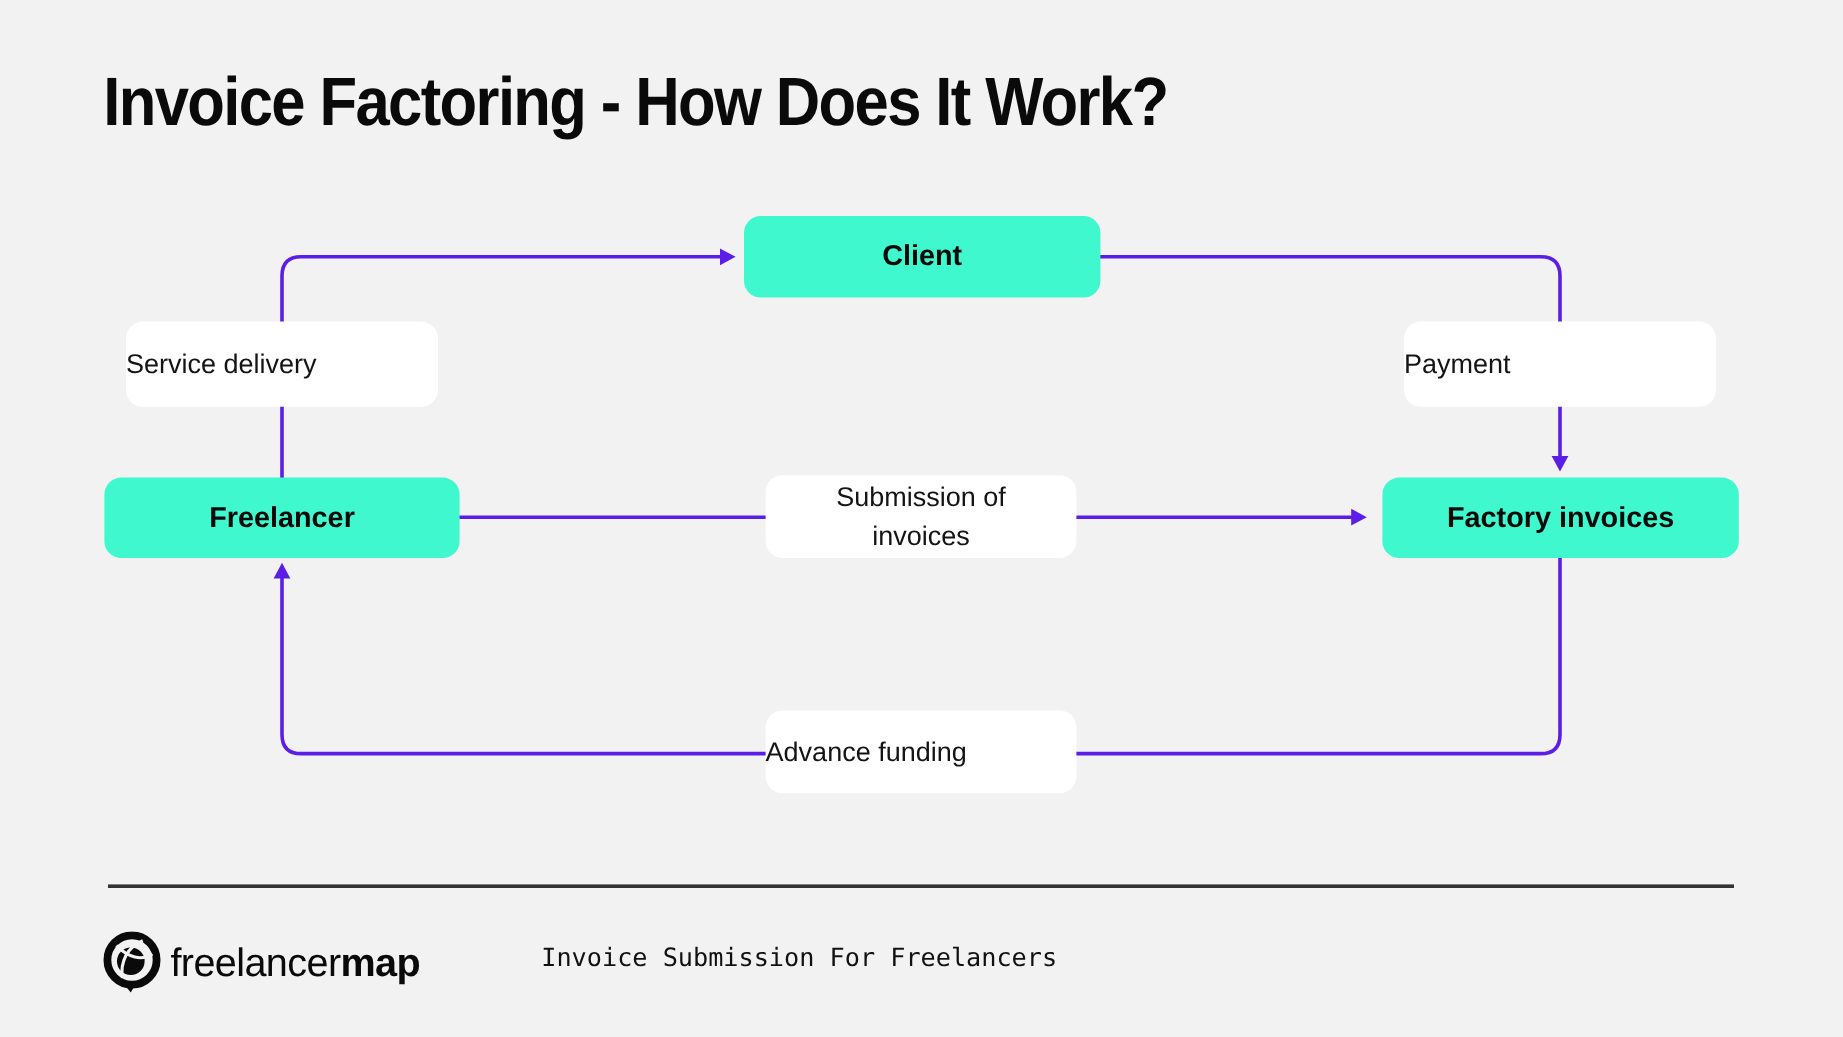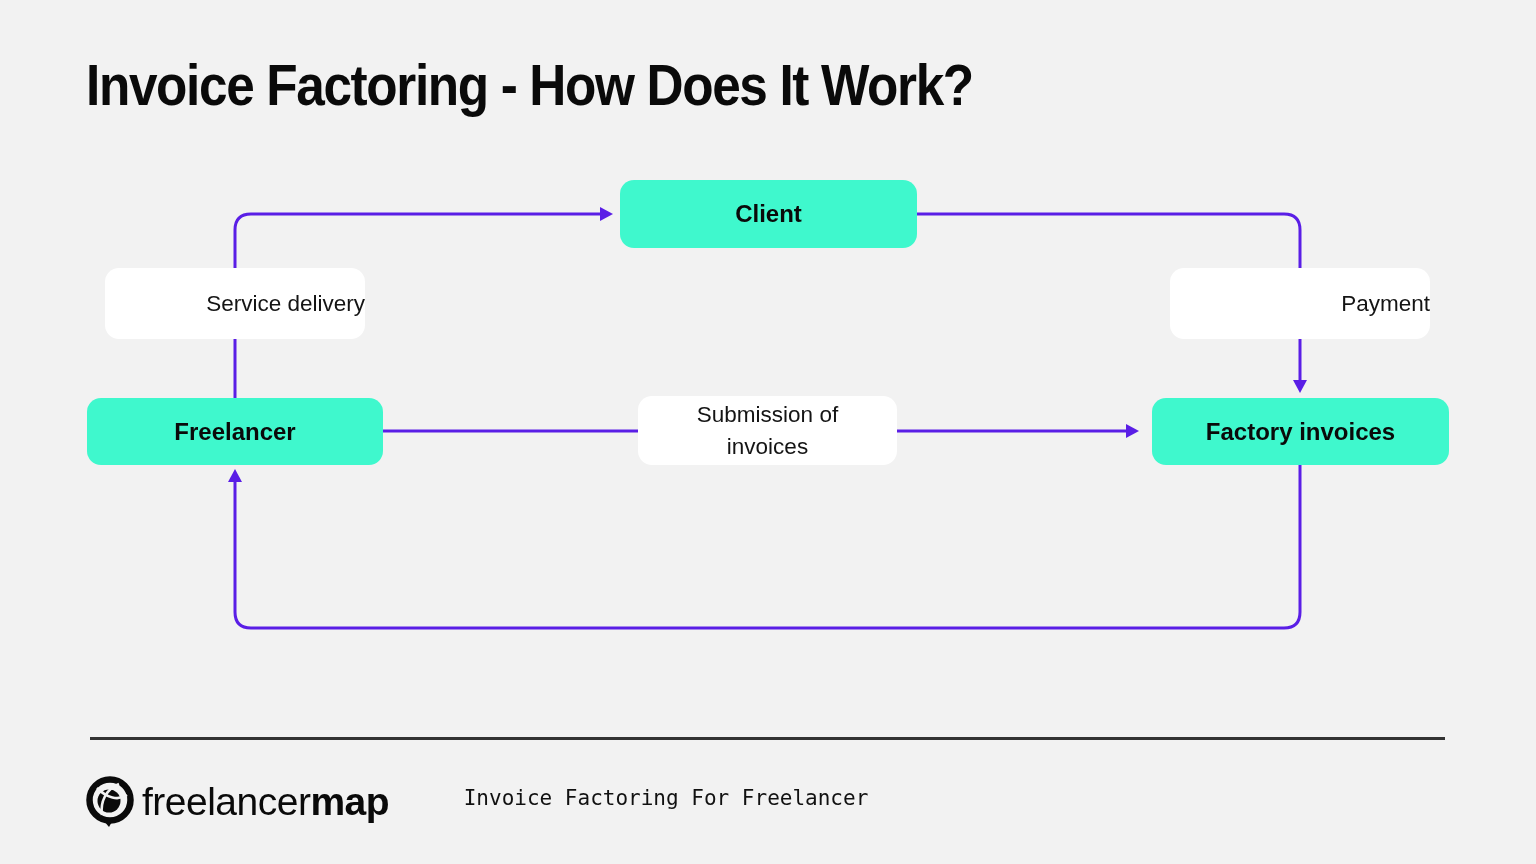--- a/index.html
+++ b/index.html
@@ -64,21 +64,21 @@
   .node-freelancer { left: 87px; top: 398px; width: 296px; height: 67px; }
   .node-factory  { left: 1152px; top: 398px; width: 297px; height: 67px; }
 
   .edge-label {
     position: absolute;
     z-index: 2;
     background: var(--label-bg);
     border-radius: 14px;
     display: flex;
     align-items: center;
-    justify-content: flex-end;
+    justify-content: flex-start;
     text-align: center;
     font-size: 22.5px;
     font-weight: normal;
     color: #141414;
     line-height: 1.4;
   }
   .label-service  { left: 105px;  top: 268px; width: 260px; height: 71px; }
   .label-payment  { left: 1170px; top: 268px; width: 260px; height: 71px; }
   .label-submission { left: 638px; top: 396px; width: 259px; height: 69px; padding: 0 34px; }
   .label-advance  { left: 638px;  top: 592px; width: 259px; height: 69px; }
@@ -96,21 +96,21 @@
     position: absolute;
     left: 85px;
     top: 776px;
     display: flex;
     align-items: center;
     gap: 7px;
     z-index: 2;
   }
   .logo-icon { width: 50px; height: 52px; display: block; }
   .logo-text {
-    font-size: 39px;
+    font-size: 33px;
     letter-spacing: -0.5px;
     color: #0a0a0a;
     white-space: nowrap;
   }
   .logo-text .bold { font-weight: bold; }
 
   .footer-caption {
     position: absolute;
     left: 50%;
     top: 786px;
@@ -163,29 +163,32 @@
 
   <div class="edge-label label-service">
     <span>Service delivery</span>
   </div>
   <div class="edge-label label-submission">
     <span>Submission of invoices</span>
   </div>
   <div class="edge-label label-payment">
     <span>Payment</span>
   </div>
+  <div class="edge-label label-advance">
+    <span>Advance funding</span>
+  </div>
 
   <div class="divider"></div>
 
   <div class="logo">
     <svg class="logo-icon" viewBox="0 0 50 52" aria-hidden="true">
       <circle cx="25" cy="24" r="20.5" fill="none" stroke="#0a0a0a" stroke-width="6.5"></circle>
       <path d="M19 45 L24 51 L28 44 Z" fill="#0a0a0a"></path>
       <circle cx="24" cy="25" r="11.5" fill="#0a0a0a"></circle>
       <path d="M34 8 C21 13 15 26 17 39" stroke="#f2f2f2" stroke-width="2.6" fill="none"></path>
       <path d="M12 12 C22 22 33 25 42 19" stroke="#f2f2f2" stroke-width="2.6" fill="none"></path>
     </svg>
     <div class="logo-text"><span>freelancer</span><span class="bold">map</span></div>
   </div>
 
-  <div class="footer-caption">Invoice Factoring For Freelancer</div>
+  <div class="footer-caption">Invoice Submission For Freelancers</div>
 
 </div>
 
 </body></html>

